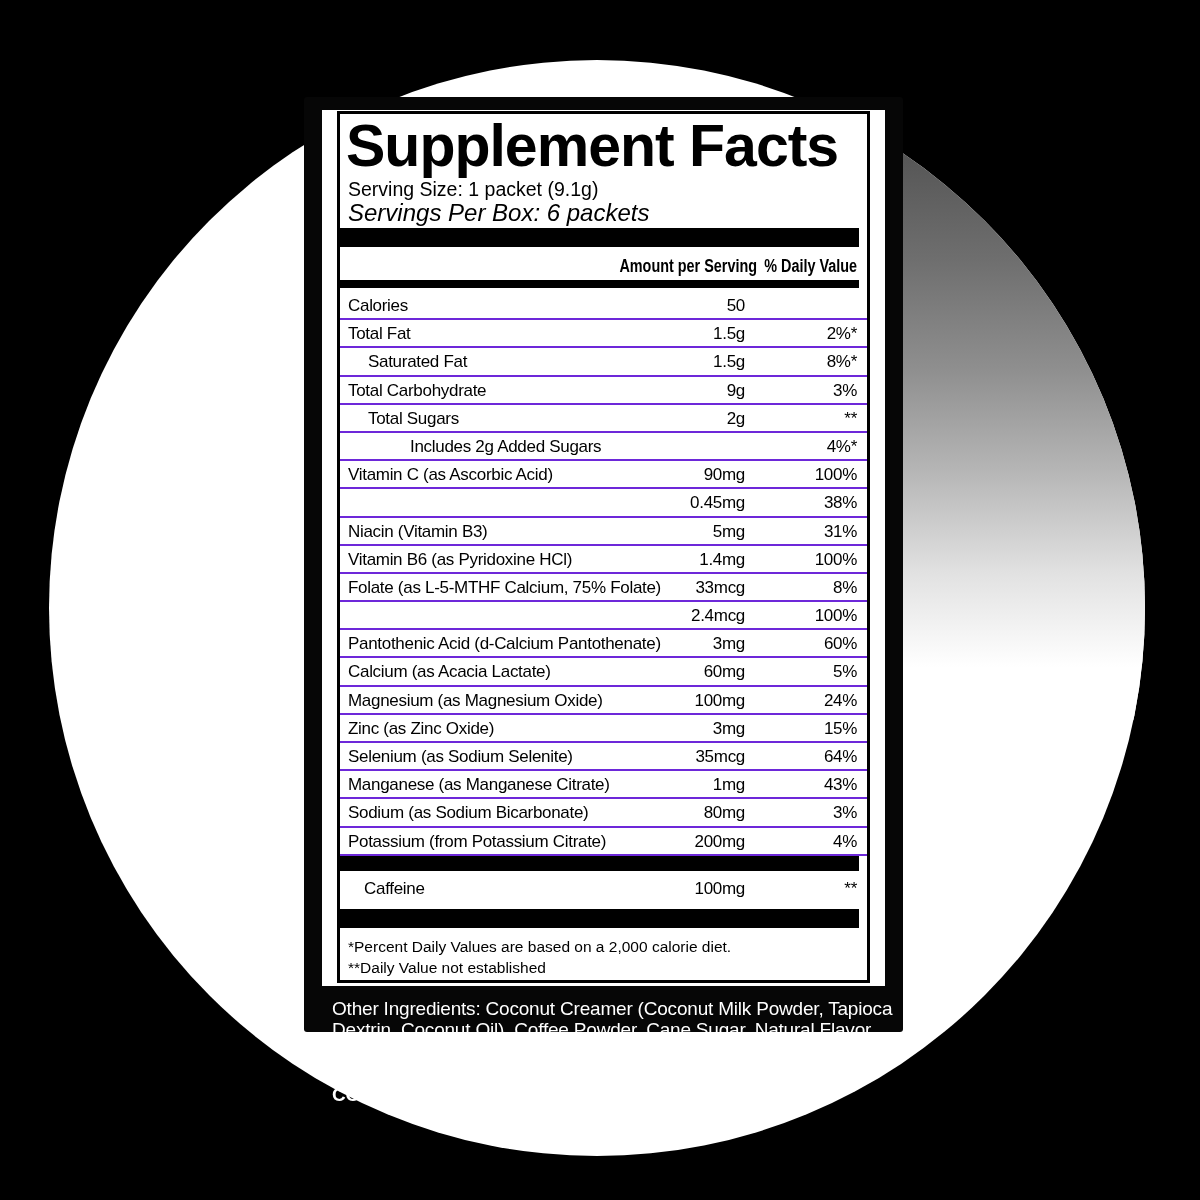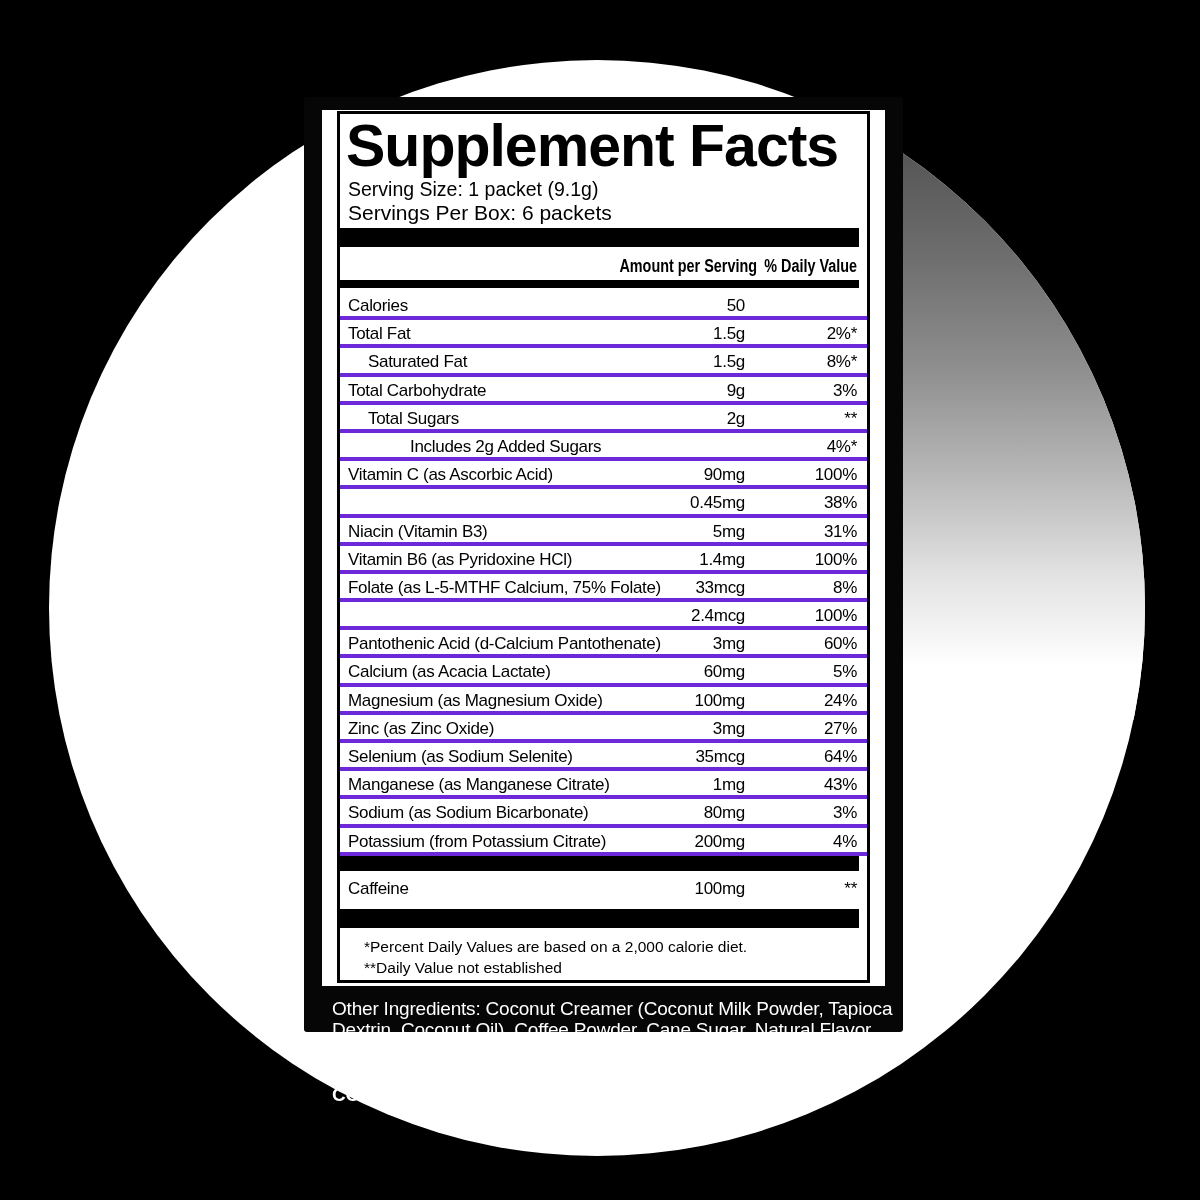--- a/index.html
+++ b/index.html
@@ -27,47 +27,47 @@
   .factbox{
     position:absolute;left:15px;top:1px;width:527px;height:866px;
     border:3px solid #000;
   }
   .bx{position:absolute;color:#000;}
   .title{
     top:2px;left:6px;font-size:59px;line-height:60px;font-weight:900;
     letter-spacing:-1px;white-space:nowrap;
   }
   .sline1{top:64px;left:8px;font-size:19.5px;line-height:23px;}
-  .sline2{top:87px;left:8px;font-size:21px;line-height:23px;}
+  .sline2{top:87px;left:8px;font-size:24px;line-height:23px;font-style:italic;}
   .bar{position:absolute;left:0;width:519px;background:#000;}
   .b1{top:114px;height:19px;}
   .b2{top:166px;height:8px;}
   .b3{top:742px;height:15px;}
   .b4{top:795px;height:19px;}
   .hdr{
     top:142px;right:10px;height:22px;display:flex;gap:9px;
     font-size:18px;font-weight:bold;white-space:nowrap;
     transform:scaleX(.8);transform-origin:100% 50%;
   }
   #rows{position:absolute;top:178px;left:0;width:527px;}
   .nrow{
     position:relative;height:28.2px;box-sizing:border-box;
-    border-bottom:4px solid #6d28d9;font-size:17px;letter-spacing:-0.3px;
+    border-bottom:2px solid #6d28d9;font-size:17px;letter-spacing:-0.3px;
   }
   .nname{position:absolute;left:0;top:0;line-height:27px;white-space:nowrap;}
   .ind0 .nname{padding-left:8px;}
   .ind1 .nname{padding-left:28px;}
   .ind2 .nname{padding-left:46px;margin-left:24px;}
   .namt{position:absolute;left:280px;width:125px;top:0;line-height:27px;text-align:right;white-space:nowrap;}
   .ndv{position:absolute;right:10px;width:110px;top:0;line-height:27px;text-align:right;white-space:nowrap;}
   .caff{
     top:757px;left:0;width:527px;height:38px;font-size:17px;letter-spacing:-0.3px;
   }
   .caff .nname,.caff .namt,.caff .ndv{line-height:36px;}
-  .fn{left:24px;font-size:15.5px;line-height:21px;white-space:nowrap;}
+  .fn{left:8px;font-size:15.5px;line-height:21px;white-space:nowrap;}
   .fn1{top:822px;}
   .fn2{top:843px;}
   
   .ingredients{
     position:absolute;left:28px;top:901px;width:568px;color:#fff;
     font-size:19px;line-height:21.4px;letter-spacing:-0.2px;
   }
   .contains{font-weight:bold;}
 </style>
 </head>
@@ -178,21 +178,21 @@
 
   <div class="nrow ind0">
     <span class="nname">Magnesium (as Magnesium Oxide)</span>
     <span class="namt">100mg</span>
     <span class="ndv">24%</span>
   </div>
 
   <div class="nrow ind0">
     <span class="nname">Zinc (as Zinc Oxide)</span>
     <span class="namt">3mg</span>
-    <span class="ndv">27%</span>
+    <span class="ndv">15%</span>
   </div>
 
   <div class="nrow ind0">
     <span class="nname">Selenium (as Sodium Selenite)</span>
     <span class="namt">35mcg</span>
     <span class="ndv">64%</span>
   </div>
 
   <div class="nrow ind0">
     <span class="nname">Manganese (as Manganese Citrate)</span>
@@ -209,21 +209,21 @@
   <div class="nrow ind0">
     <span class="nname">Potassium (from Potassium Citrate)</span>
     <span class="namt">200mg</span>
     <span class="ndv">4%</span>
   </div>
 </div>
 
       <div class="bar b3"></div>
 
       <div class="bx caff nrow" style="border-bottom:none;">
-        <span class="nname" style="padding-left:8px;">Caffeine</span>
+        <span class="nname" style="padding-left:24px;">Caffeine</span>
         <span class="namt">100mg</span>
         <span class="ndv">**</span>
       </div>
 
       <div class="bar b4"></div>
 
       <div class="bx fn fn1">*Percent Daily Values are based on a 2,000 calorie diet.</div>
       <div class="bx fn fn2">**Daily Value not established</div>
     </div>
   </div>

